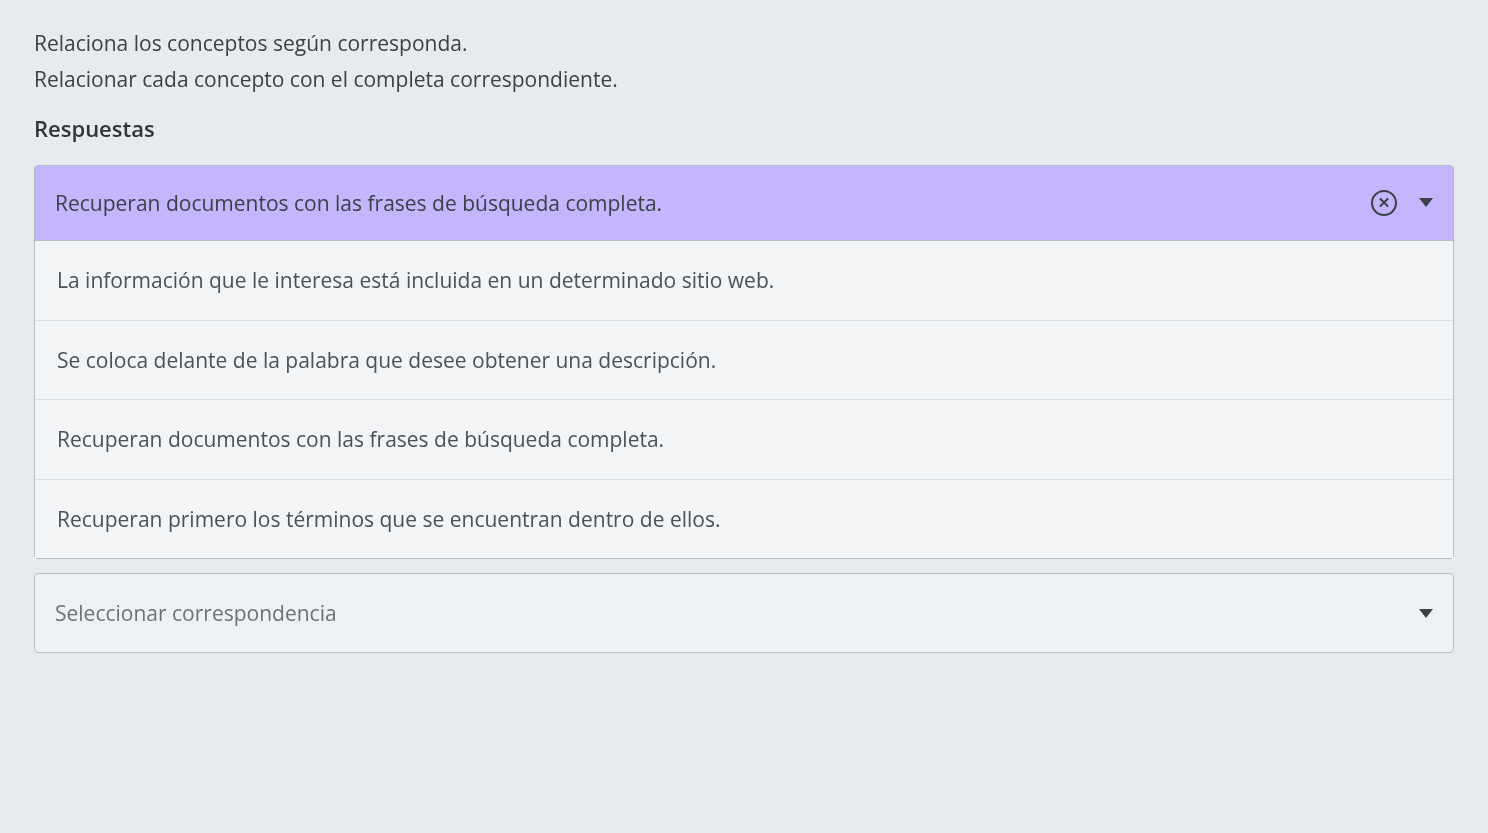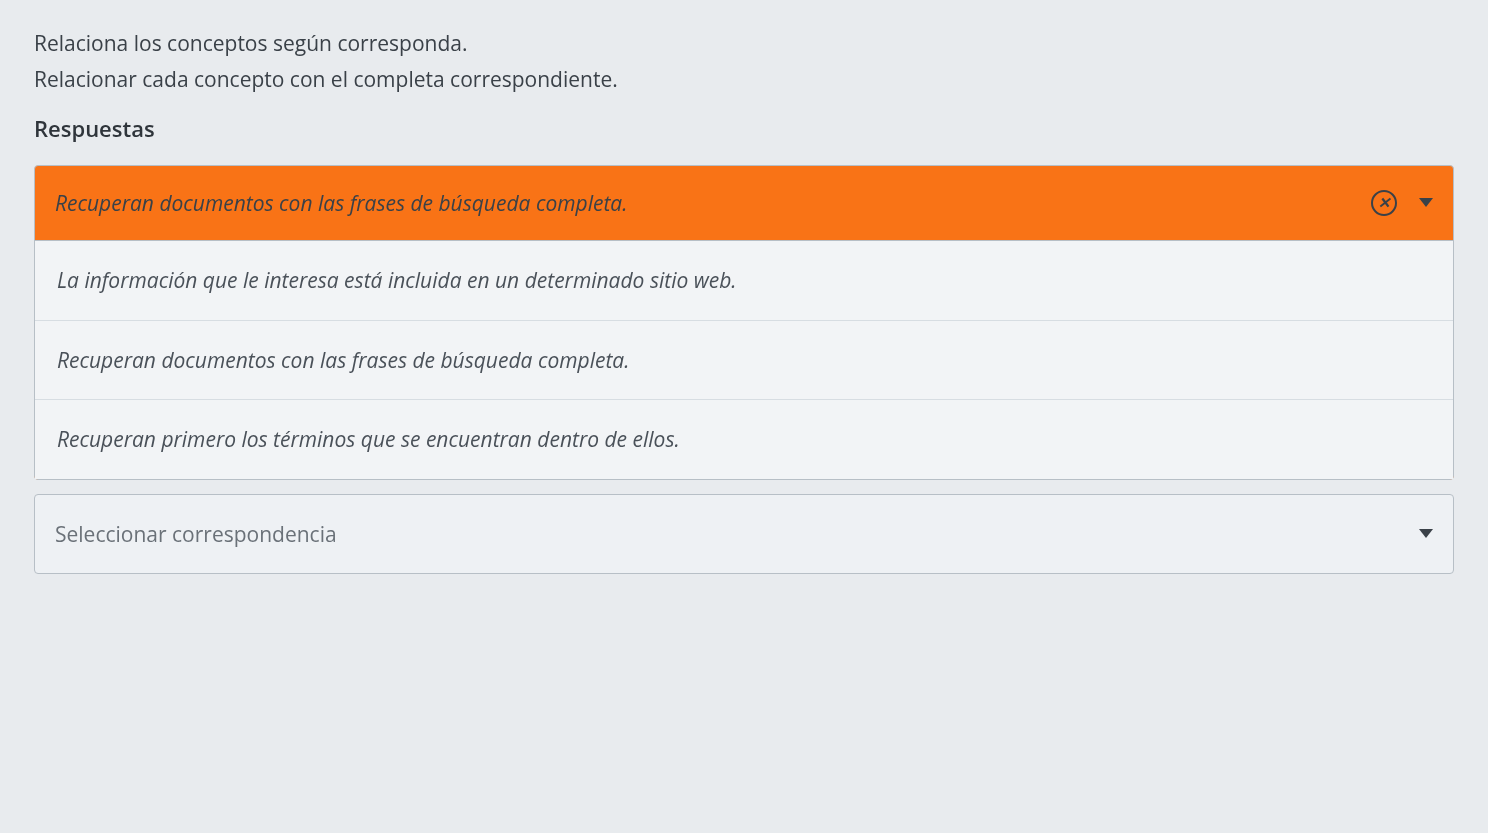--- a/index.html
+++ b/index.html
@@ -46,24 +46,23 @@
       align-items: center;
       justify-content: center;
       font-weight: 700;
       font-size: 20px;
       background: #e8ebee;
       flex: 0 0 auto;
     }
     .message-label { font-size: 22px; color: #3a4148; }
     .answer-box {
       border: 1px solid #b7bfc6;
-      background: #f97316;
+      background: #c4b5fd;
       border-radius: 4px;
       margin-bottom: 14px;
-      font-style: italic;
     }
     .answer-selected {
       display: flex;
       align-items: center;
       padding: 22px 20px;
       gap: 14px;
     }
     .answer-selected .text { flex: 1 1 auto; color: #3a4148; }
     .clear-btn {
       width: 26px; height: 26px;
@@ -121,20 +120,21 @@
     <div class="col-header">Respuestas</div>
 
     <div class="answer-box">
       <div class="answer-selected">
         <span class="text">Recuperan documentos con las frases de búsqueda completa.</span>
         <span class="clear-btn">✕</span>
         <span class="caret"></span>
       </div>
       <div class="dropdown-panel">
         <div class="dropdown-option">La información que le interesa está incluida en un determinado sitio web.</div>
+        <div class="dropdown-option">Se coloca delante de la palabra que desee obtener una descripción.</div>
         <div class="dropdown-option">Recuperan documentos con las frases de búsqueda completa.</div>
         <div class="dropdown-option">Recuperan primero los términos que se encuentran dentro de ellos.</div>
       </div>
     </div>
 
     <div class="answer-placeholder">
       <span class="text">Seleccionar correspondencia</span>
       <span class="caret"></span>
     </div>
 

